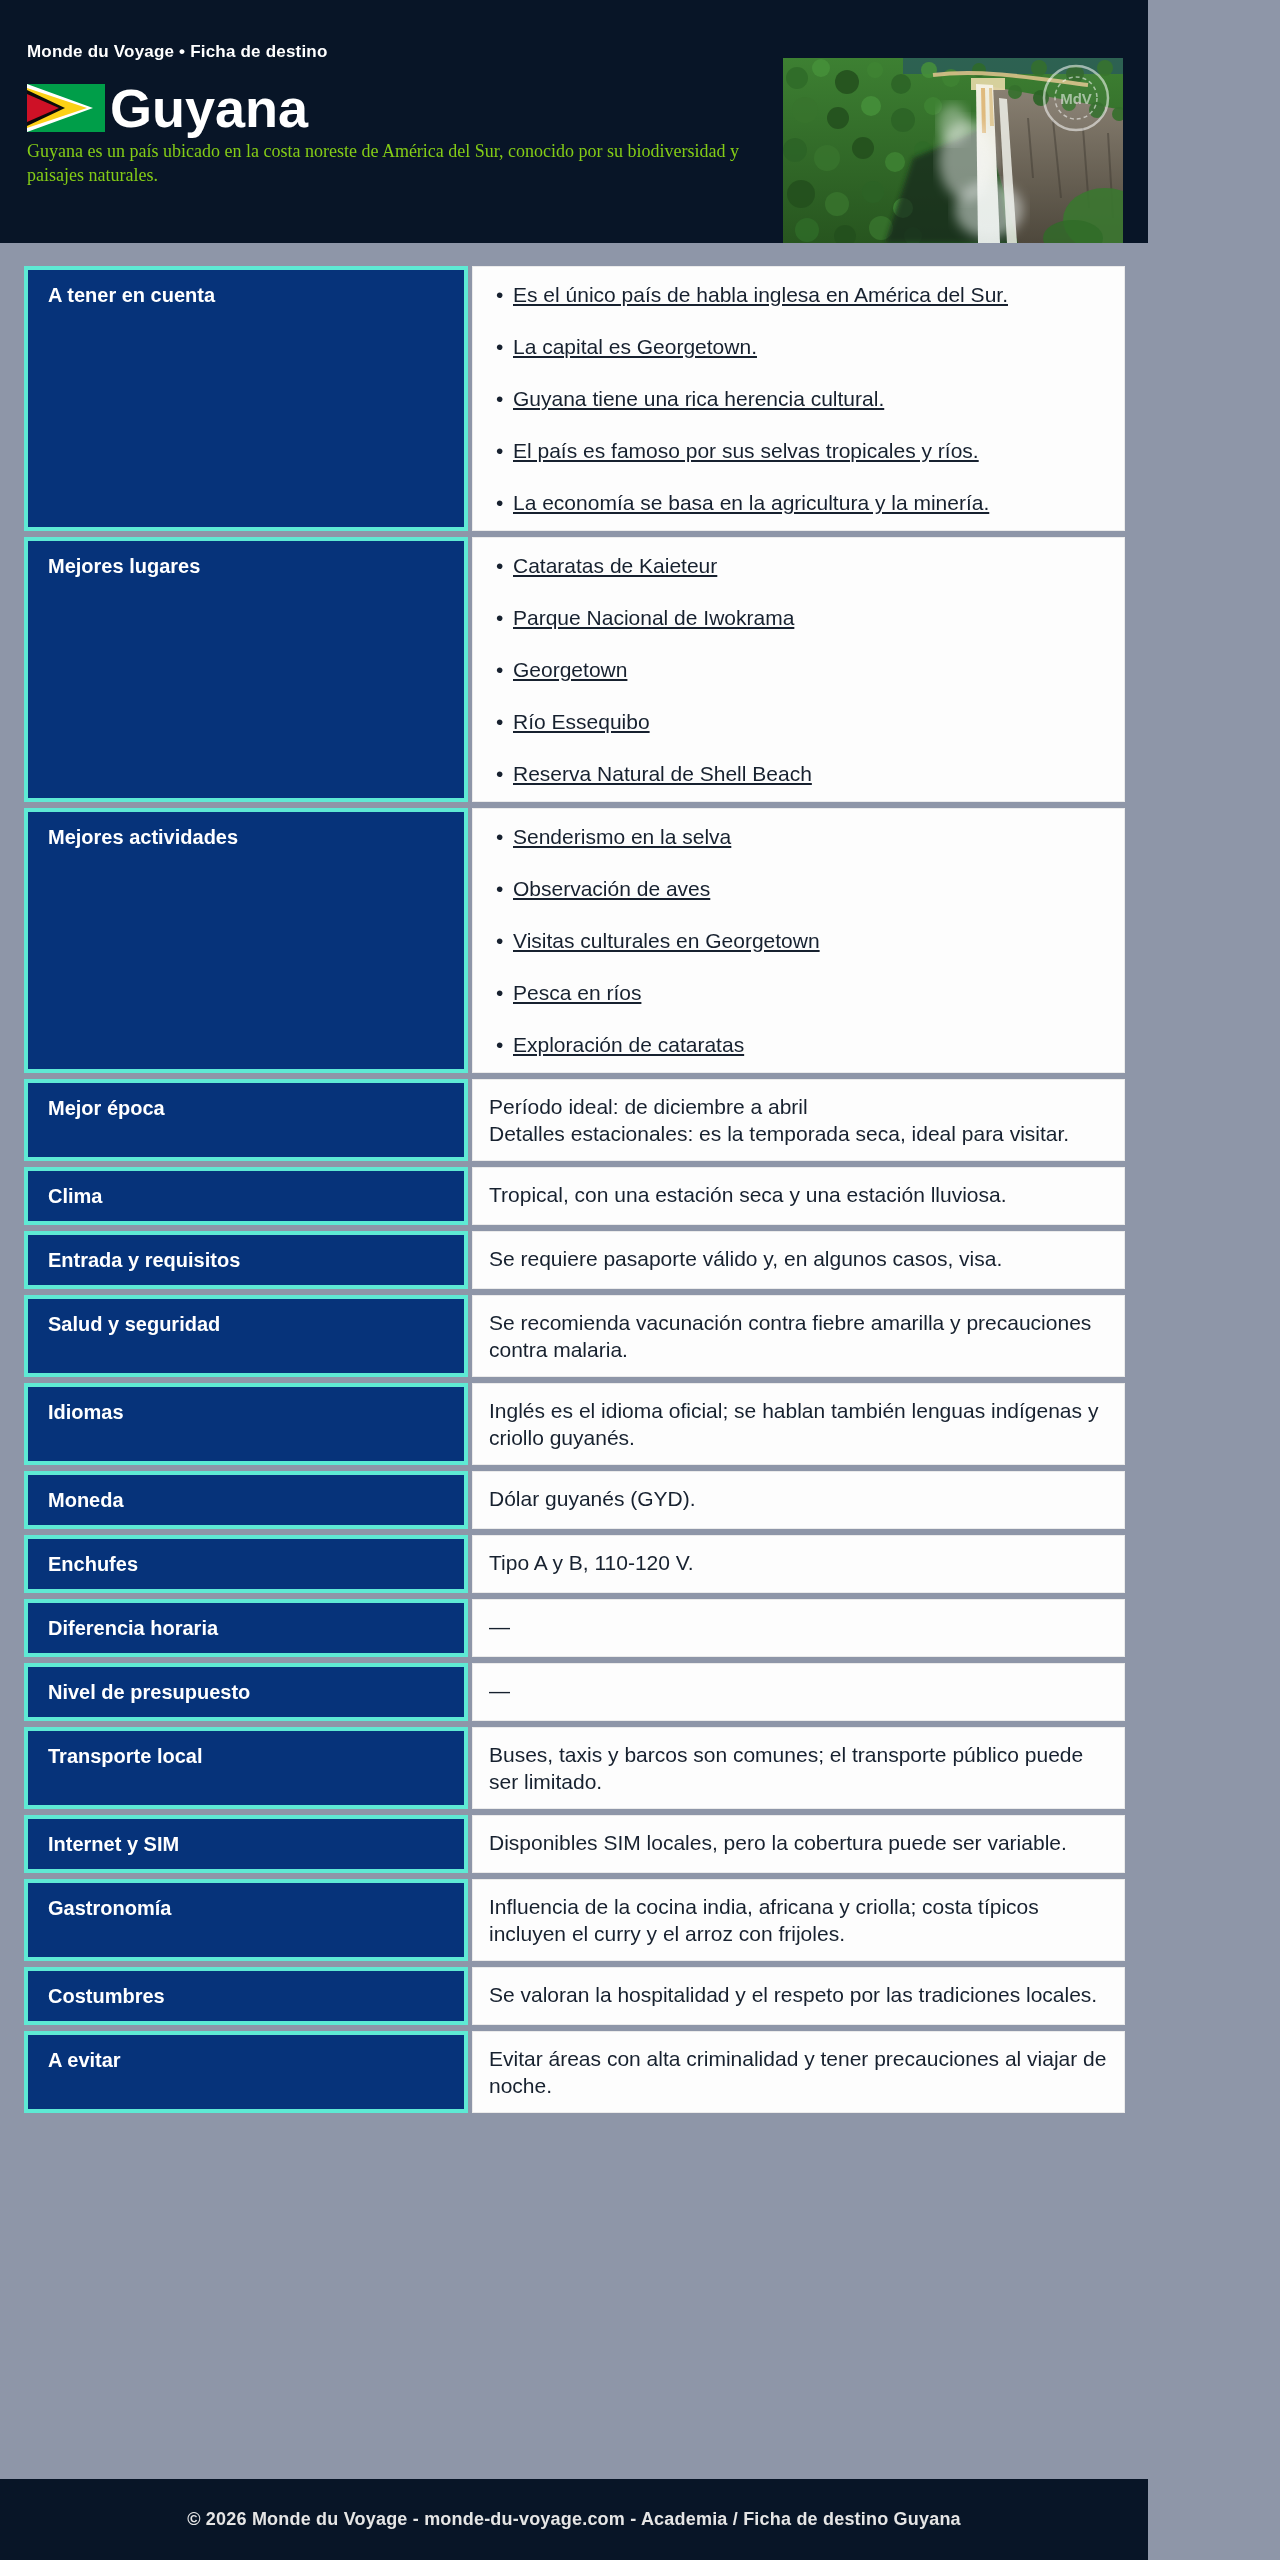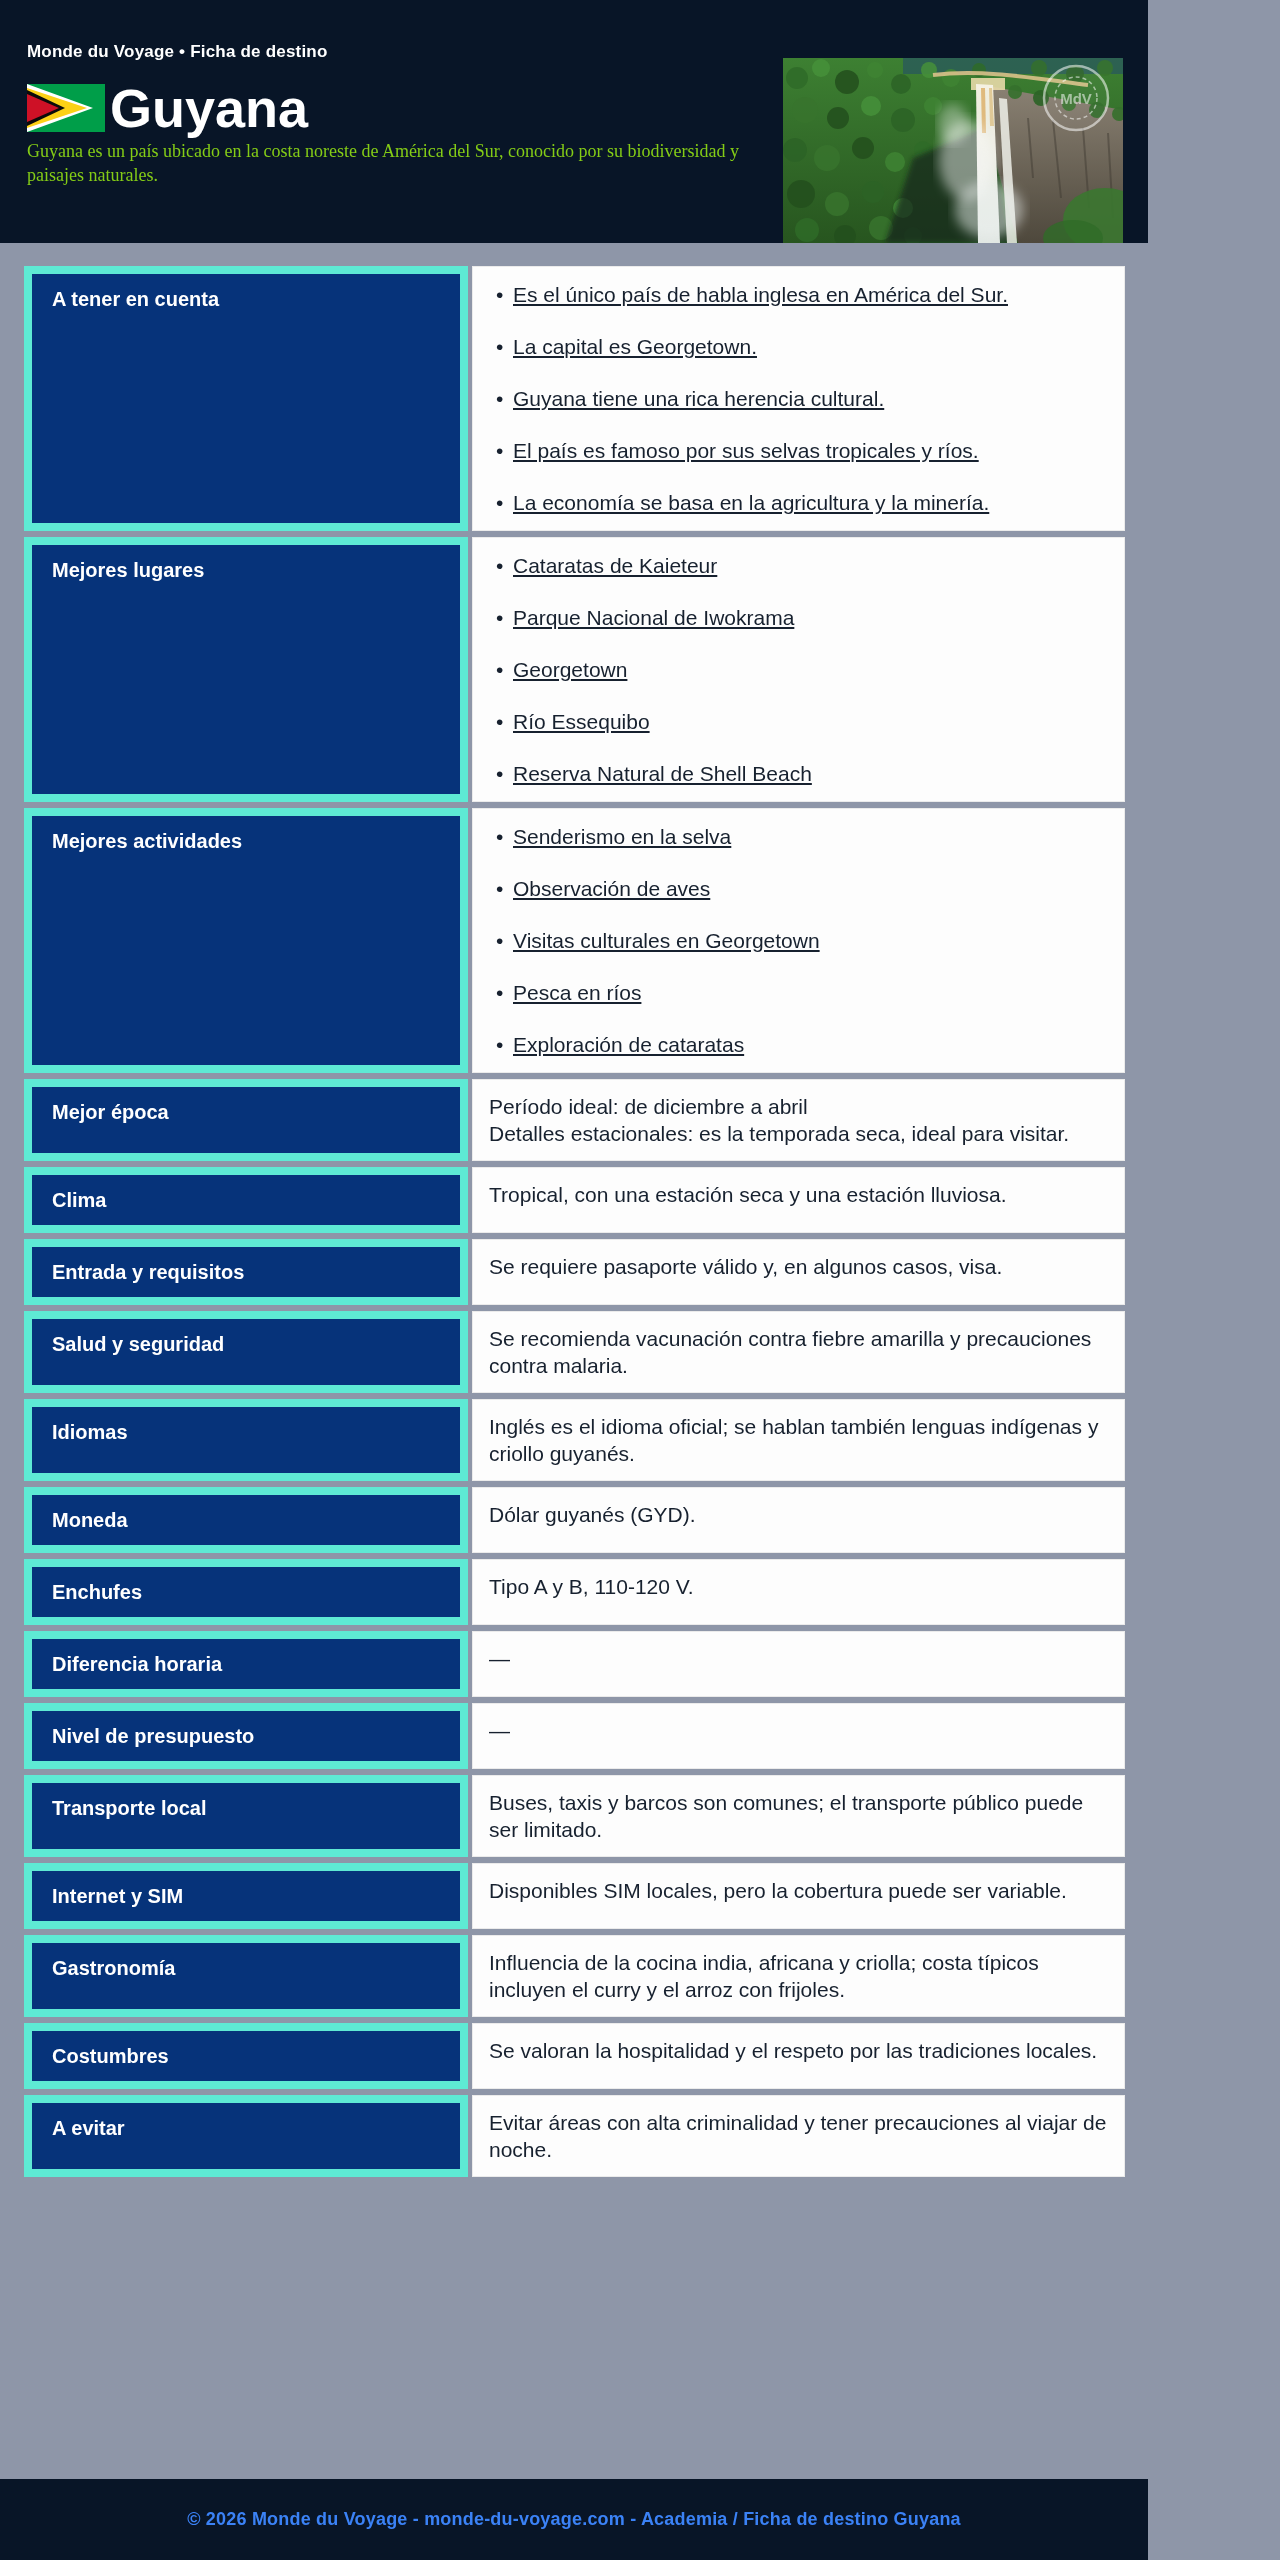--- a/index.html
+++ b/index.html
@@ -60,21 +60,21 @@
 
   
   .info-table {
     display: grid;
     grid-template-columns: 444px 1fr;
     gap: 6px 4px;
     margin: 23px 23px 0 24px;
   }
   .label-cell {
     background: #06337a;
-    border: 8px solid #5eead4;
+    border: 4px solid #5eead4;
     color: #ffffff;
     font-weight: 700;
     font-size: 20px;
     line-height: 26px;
     padding: 12px 20px;
   }
   .content-cell {
     background: #fdfdfd;
     border: 1px solid #ebebeb;
     color: #17212f;
@@ -94,21 +94,21 @@
 
   
   .site-footer {
     background: #081527;
     height: 81px;
     display: flex;
     align-items: center;
     justify-content: center;
   }
   .footer-text {
-    color: #3b82f6;
+    color: #e5e5e5;
     font-size: 18px;
     font-weight: 700;
     letter-spacing: 0.2px;
   }
   main { flex: 1 1 auto; }
 </style>
 </head>
 <body>
 
 <div class="page">

